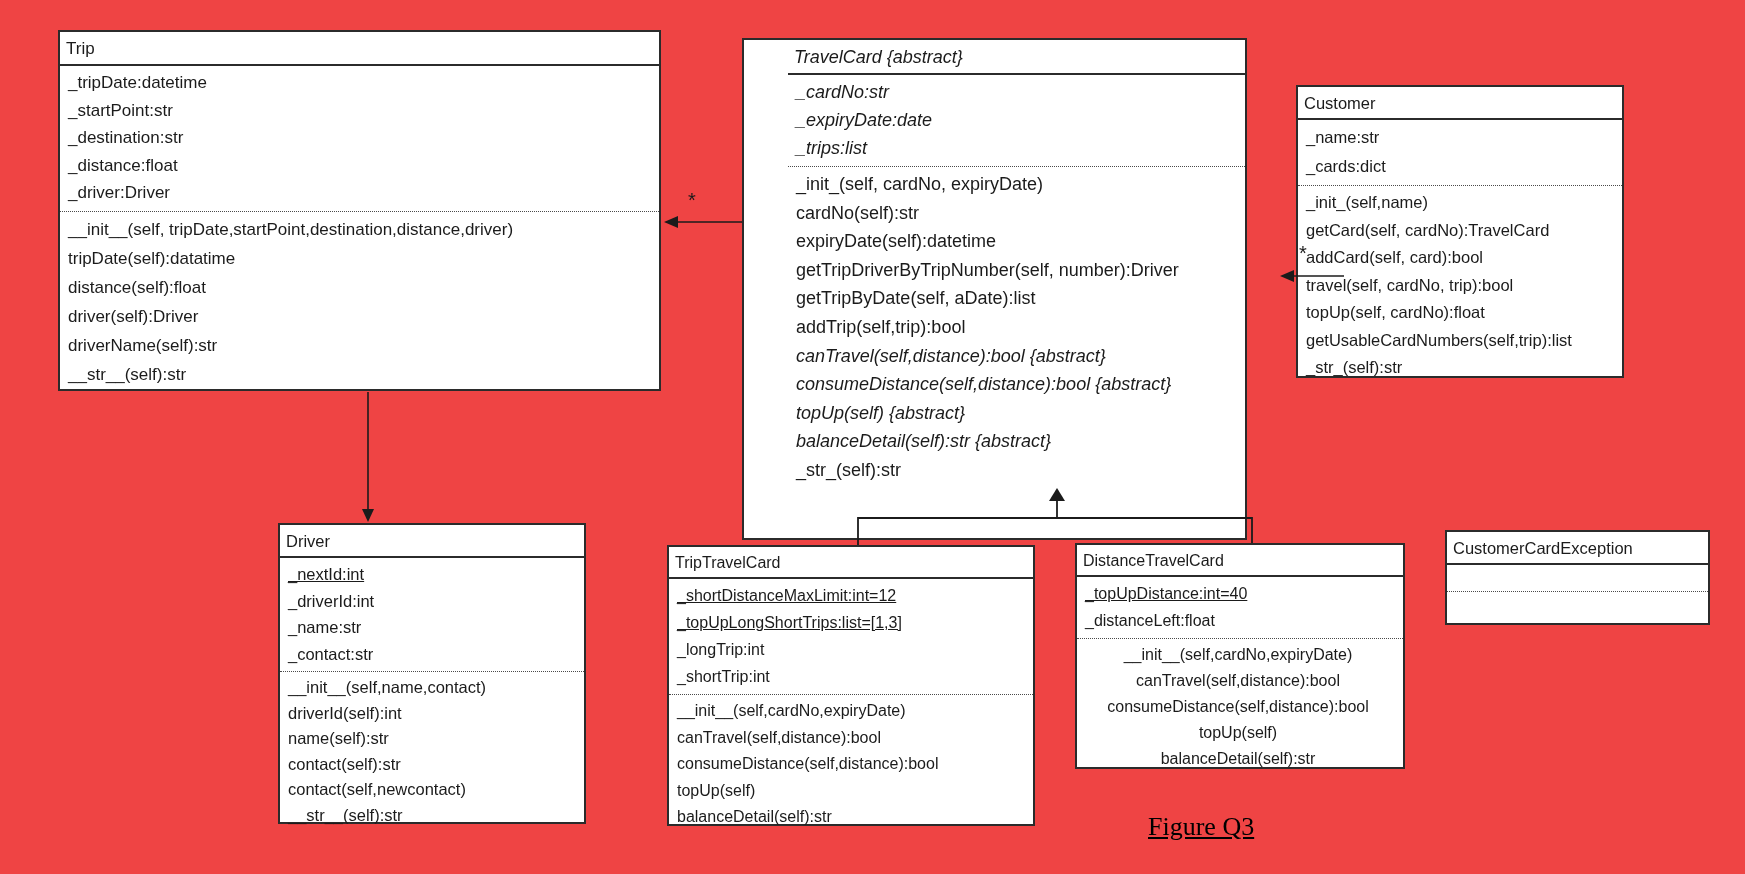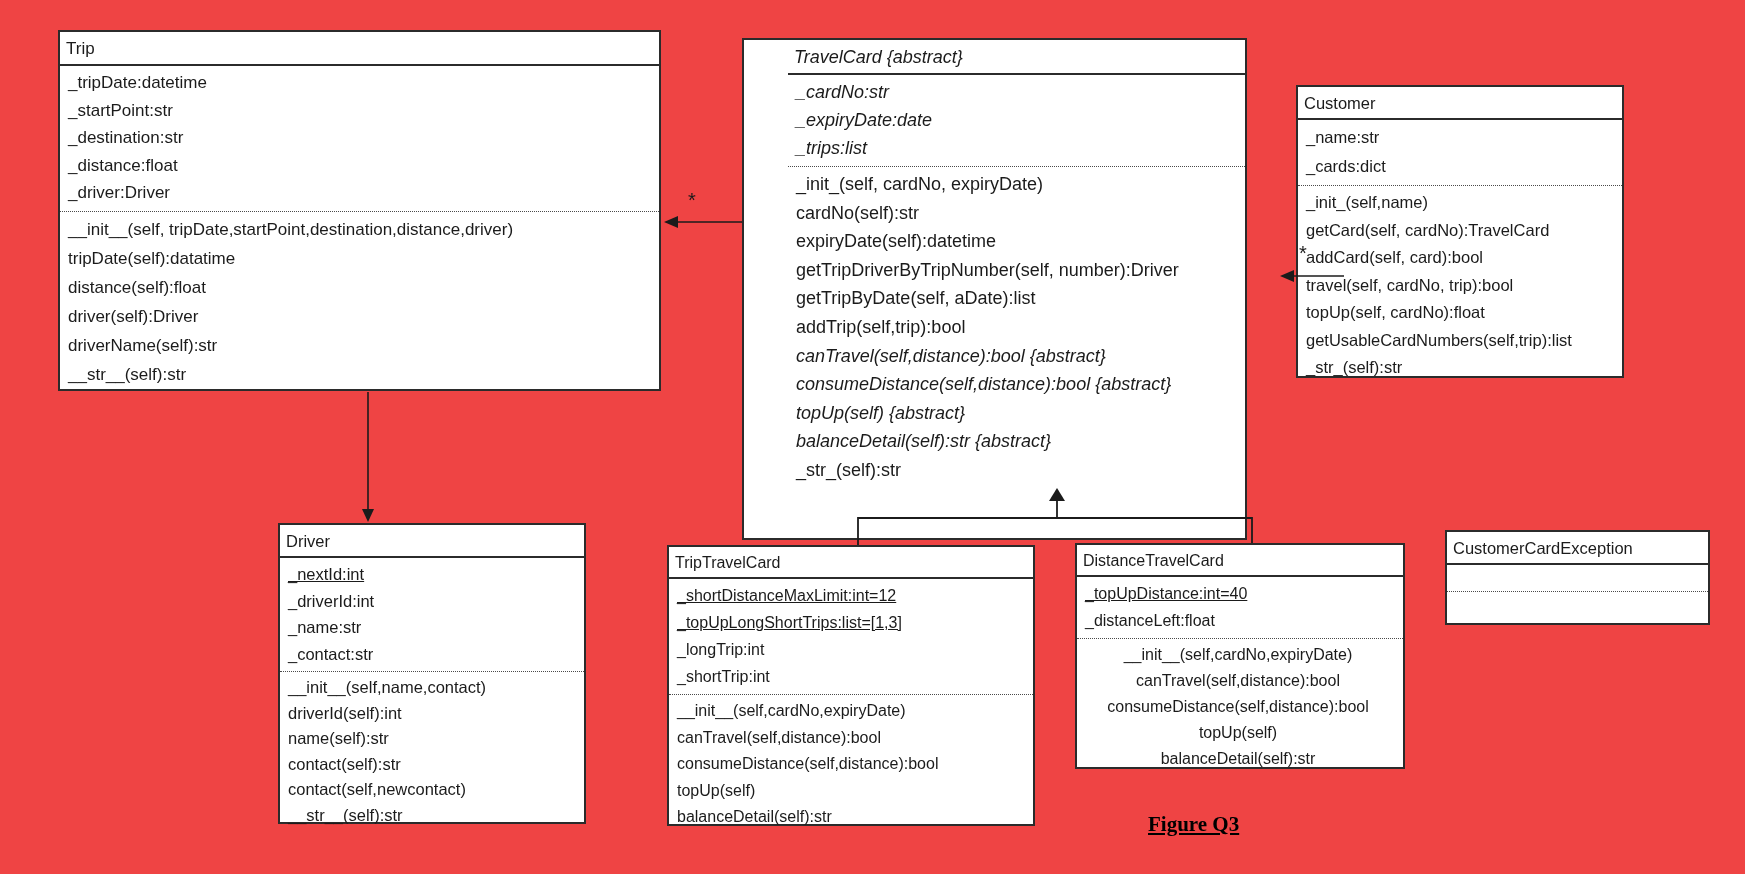--- a/index.html
+++ b/index.html
@@ -79,22 +79,22 @@
     color: #1b1b1b;
   }
   #mult-travelcard-trip { left: 688px; top: 190px; }
   #mult-customer-travelcard { left: 1299px; top: 243px; }
 
   #figure-caption {
     position: absolute;
     left: 1148px;
     top: 812px;
     font-family: "Liberation Serif", serif;
-    font-weight: bold;
-    font-size: 21px;
+    font-weight: normal;
+    font-size: 26px;
     text-decoration: underline;
     color: #000;
     white-space: nowrap;
   }
 </style>
 </head>
 <body>
 
 <div id="canvas">
 

